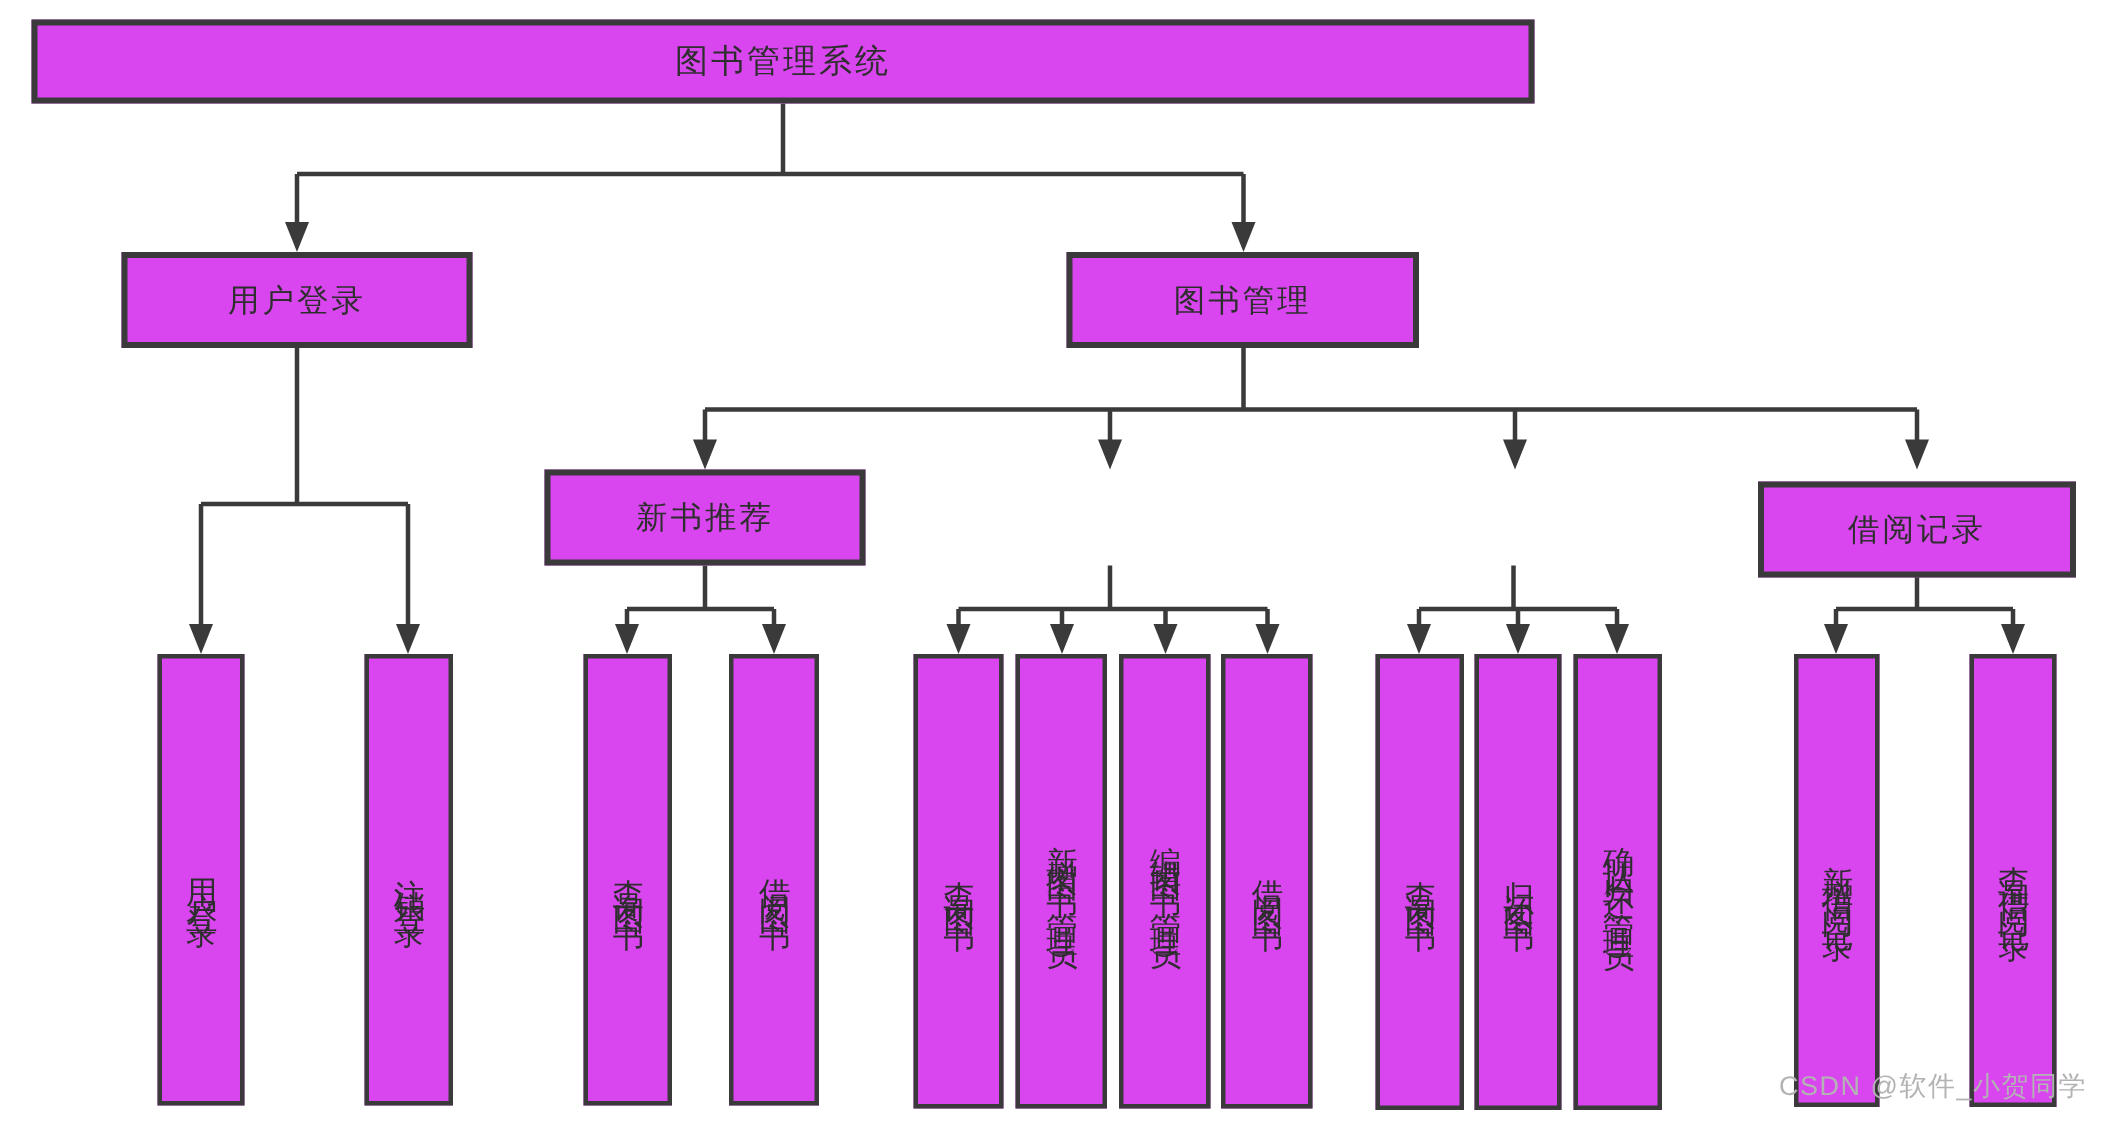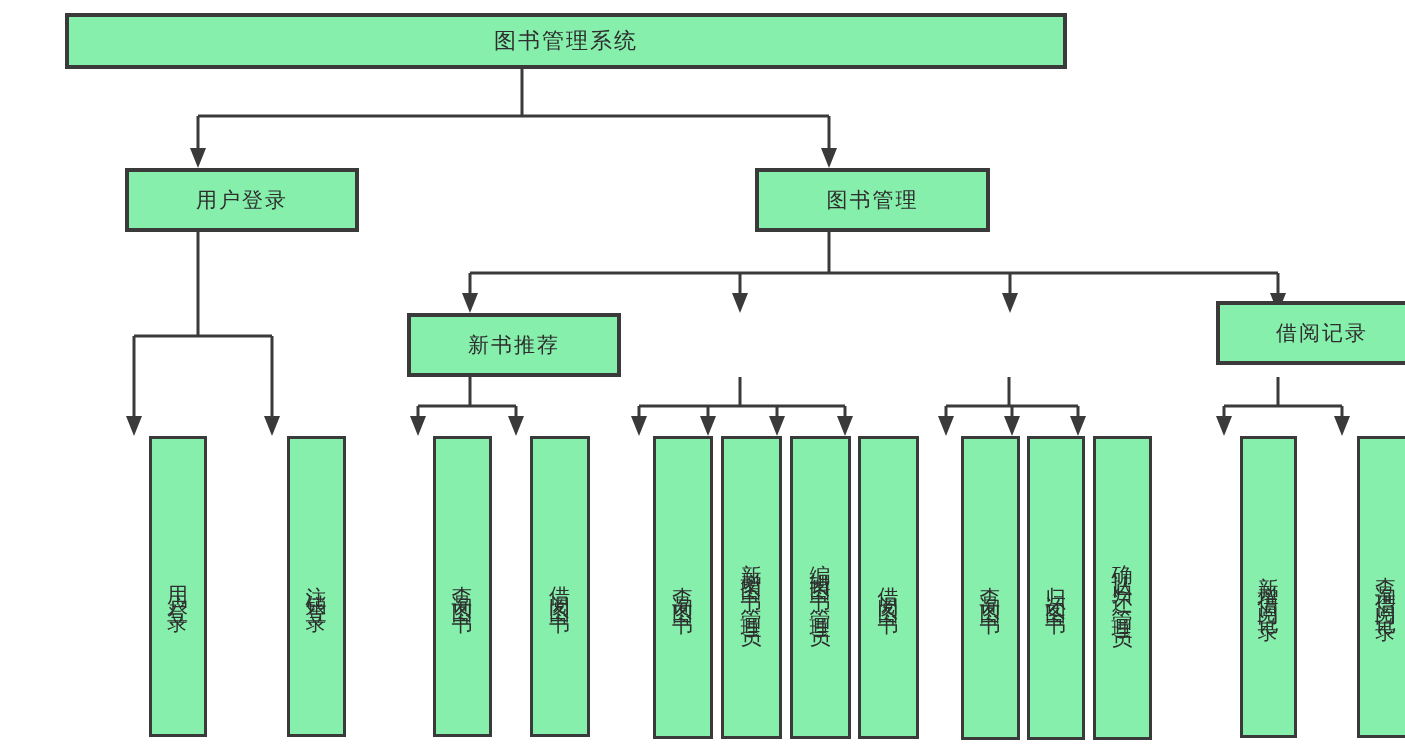--- a/index.html
+++ b/index.html
@@ -19,29 +19,28 @@
     position: absolute;
     left: 0;
     top: 0;
     width: 1405px;
     height: 747px;
     pointer-events: none;
   }
   .box {
     position: absolute;
     box-sizing: border-box;
-    background: #86efac;
+    background: #d946ef;
     border: 4px solid #3a3a3a;
     color: #2e2e2e;
     display: flex;
     align-items: center;
     justify-content: center;
     text-align: left;
     z-index: 2;
-    margin-left: 44px;
   }
   .hbox {
     font-size: 21px;
     letter-spacing: 2px;
     white-space: nowrap;
   }
   .root-box {
     font-size: 22px;
   }
   .vbox {
@@ -118,21 +117,21 @@
   <div class="box hbox" style="left:81px; top:168px; width:234px; height:64px;">
     <span>用户登录</span>
   </div>
   <div class="box hbox" style="left:711px; top:168px; width:235px; height:64px;">
     <span>图书管理</span>
   </div>
 
   <div class="box hbox" style="left:363px; top:313px; width:214px; height:64px;">
     <span>新书推荐</span>
   </div>
-  <div class="box hbox" style="left:1172px; top:301px; width:212px; height:64px;">
+  <div class="box hbox" style="left:1172px; top:321px; width:212px; height:64px;">
     <span>借阅记录</span>
   </div>
 
   <div class="box vbox" style="left:105px; top:436px; width:58px; height:301px;">
     <span class="vtext">用户登录</span>
   </div>
   <div class="box vbox" style="left:243px; top:436px; width:59px; height:301px;">
     <span class="vtext">注销登录</span>
   </div>
 
@@ -166,14 +165,15 @@
     <span class="vtext">确认归还（管理员）</span>
   </div>
 
   <div class="box vbox" style="left:1196px; top:436px; width:57px; height:302px;">
     <span class="vtext">新增借阅记录</span>
   </div>
   <div class="box vbox" style="left:1313px; top:436px; width:58px; height:302px;">
     <span class="vtext">查询借阅记录</span>
   </div>
 
+  <div class="watermark">CSDN @软件_小贺同学</div>
 
 </div>
 
 </body></html>

